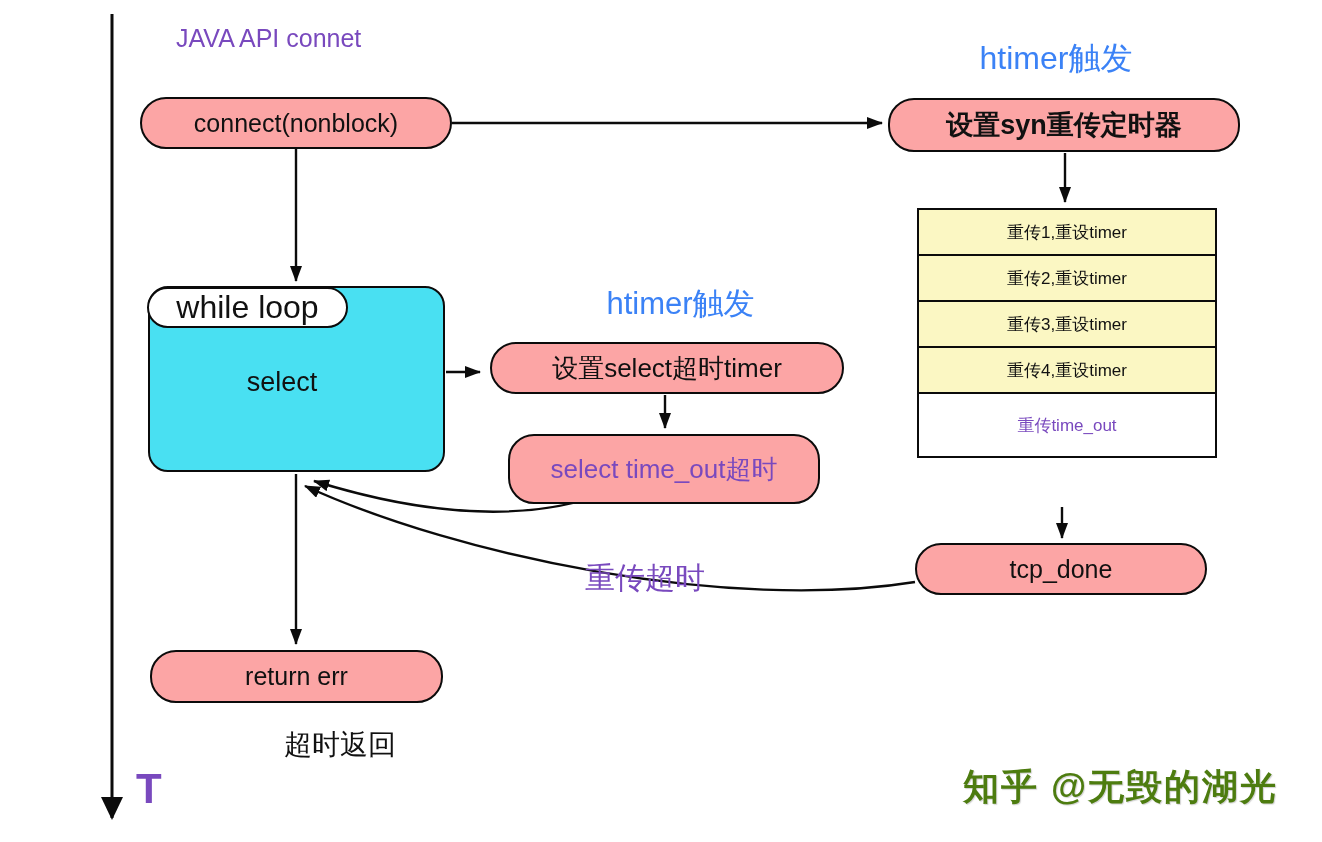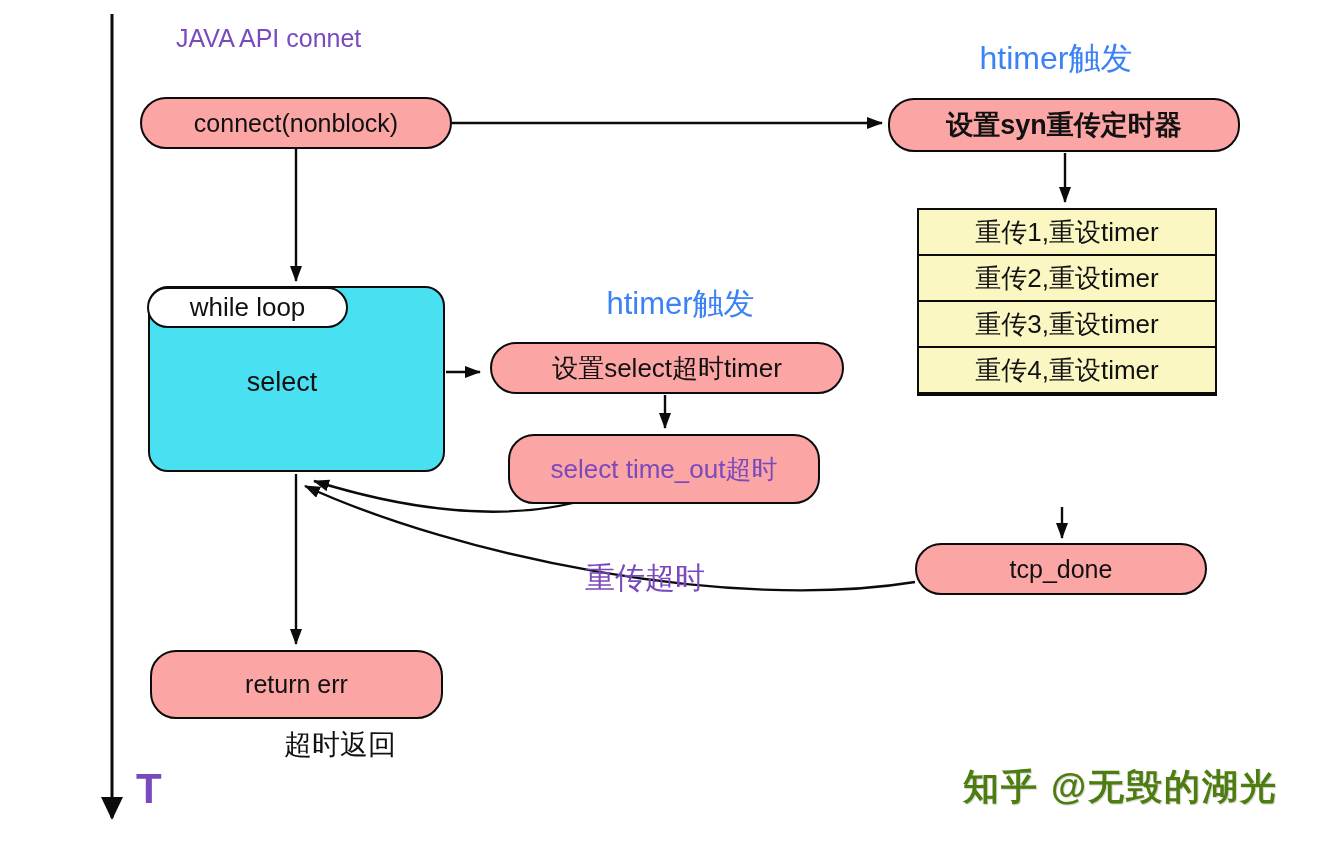--- a/index.html
+++ b/index.html
@@ -26,36 +26,36 @@
   .purple{color:#7949be;}
   .blue{color:#3b82f6;font-weight:500;}
   
   #box-while{
     position:absolute;z-index:2;left:148px;top:286px;width:297px;height:186px;
     background:#49e0f2;border:2.5px solid #0b0b0b;border-radius:20px;box-sizing:border-box;
   }
   #pill-while{
     position:absolute;z-index:3;left:147px;top:287px;width:201px;height:41px;
     background:#ffffff;border:2.5px solid #0b0b0b;border-radius:21px;box-sizing:border-box;
-    display:flex;align-items:center;justify-content:center;font-size:26px;
+    display:flex;align-items:center;justify-content:center;font-size:32px;
   }
   #label-select{
     position:absolute;z-index:3;left:148px;top:367px;width:268px;
     text-align:center;font-size:27px;
   }
   
   #retrans-table{
     position:absolute;z-index:2;left:917px;top:208px;width:300px;
     border:2.5px solid #0b0b0b;box-sizing:border-box;background:#ffffff;
   }
   .trow{
     height:44px;border-bottom:2.5px solid #0b0b0b;
     background:#fbf7c3;
     display:flex;align-items:center;justify-content:center;
-    font-size:26px;
+    font-size:17px;
   }
   .trow.timeout{
     height:62px;border-bottom:none;background:#ffffff;color:#7949be;
   }
   #watermark{
     position:absolute;z-index:3;left:963px;top:763px;
     font-size:36px;font-weight:700;letter-spacing:2px;
     color:#4d7c0f;text-shadow:1px 1px 1px rgba(170,170,170,0.55);
   }
 </style>
@@ -101,25 +101,26 @@
 
 <div class="node" style="left:490px;top:342px;width:354px;height:52px;font-size:26px;">设置select超时timer</div>
 
 <div class="node purple" style="left:508px;top:434px;width:312px;height:70px;font-size:26px;">select time_out超时</div>
 
 <div id="retrans-table">
   <div class="trow">重传1,重设timer</div>
   <div class="trow">重传2,重设timer</div>
   <div class="trow">重传3,重设timer</div>
   <div class="trow">重传4,重设timer</div>
+  <div class="trow timeout">重传time_out</div>
 </div>
 
 <div class="node" style="left:915px;top:543px;width:292px;height:52px;">tcp_done</div>
 
-<div class="node" style="left:150px;top:650px;width:293px;height:69px;">return err</div>
+<div class="node" style="left:150px;top:650px;width:293px;height:53px;">return err</div>
 
 <div class="lbl purple" style="left:585px;top:561px;font-size:30px;font-weight:500;">重传超时</div>
 
 <div class="lbl" style="left:284px;top:729px;font-size:28px;">超时返回</div>
 
 <div class="lbl purple" style="left:136px;top:765px;font-size:42px;font-weight:700;">T</div>
 
 <div id="watermark">知乎 @无毁的湖光</div>
 
 </body></html>

